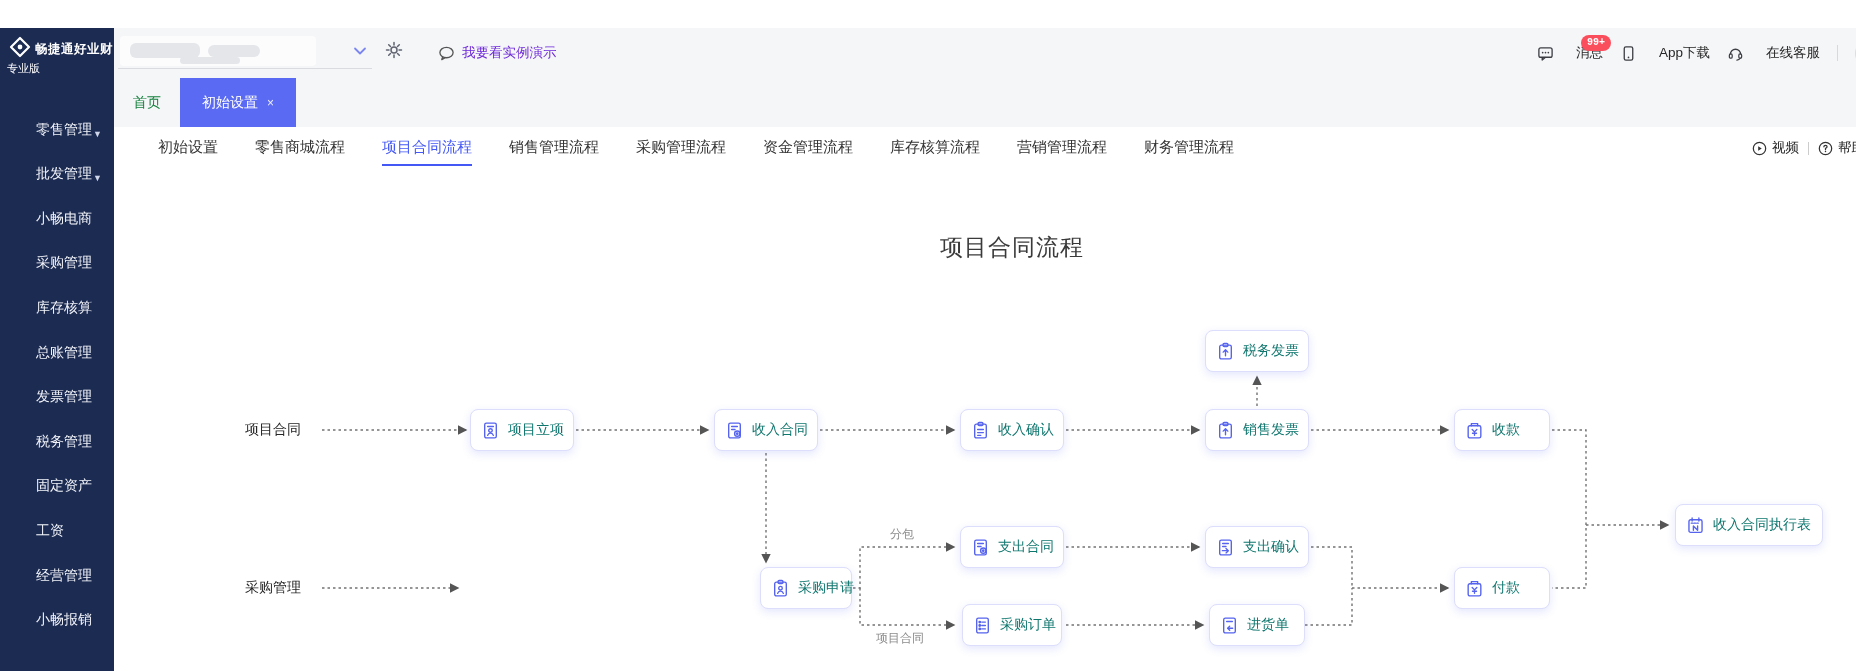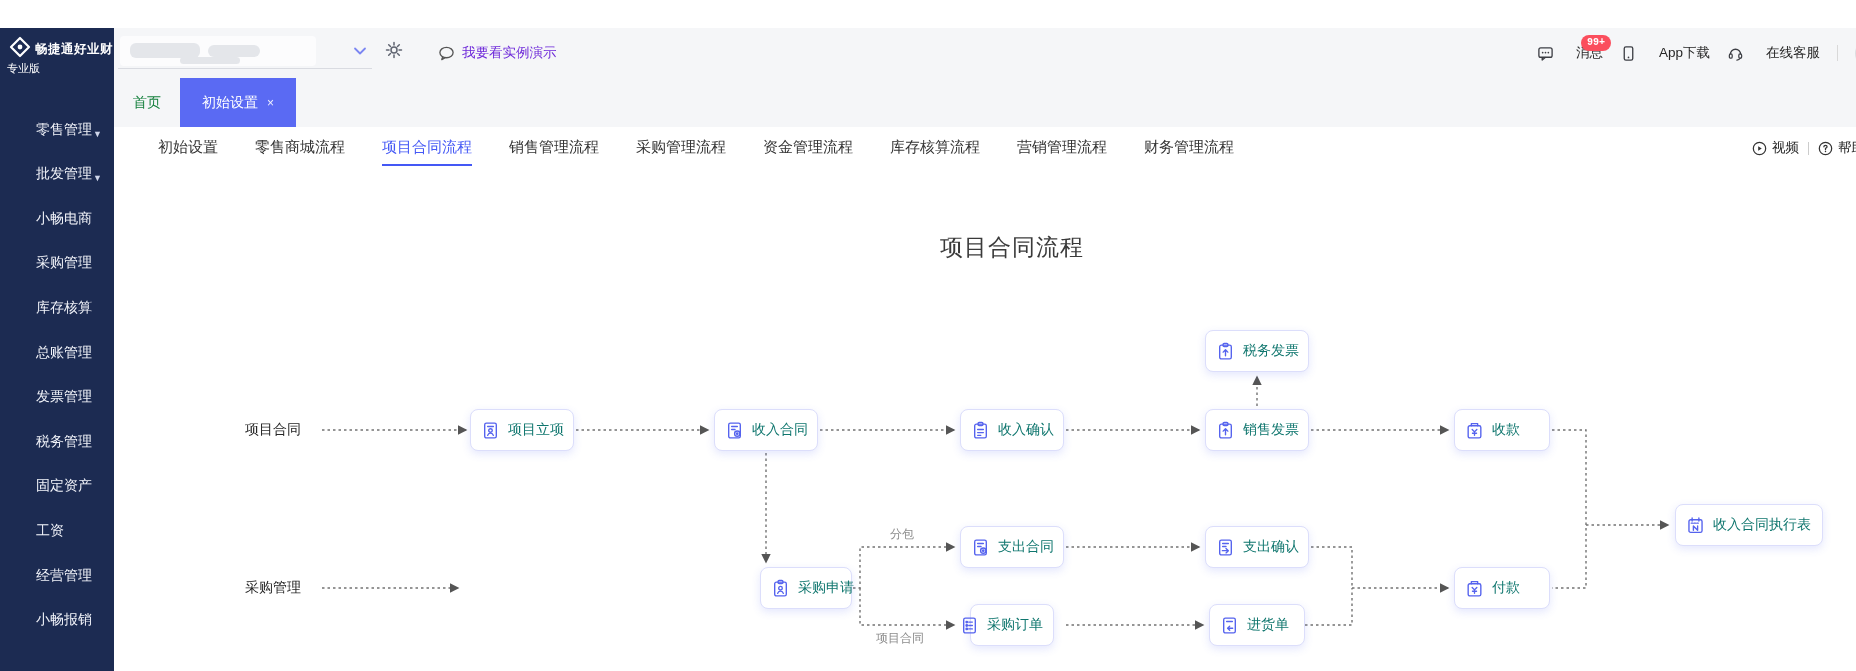--- a/index.html
+++ b/index.html
@@ -309,21 +309,21 @@
         </svg>
         <span class="nlabel">支出合同</span>
       </div>
       <div class="flow-node" style="left: 1257px; top: 547px; width: 104px;">
         <svg class="node-ic" viewBox="0 0 18 18" fill="none" stroke="currentColor" stroke-width="1.3" stroke-linecap="round" stroke-linejoin="round">
           <rect x="3.5" y="2" width="11" height="14" rx="1.6"></rect>
           <path d="M6.3 5.2 h5.4 M6.3 8 h3.2 M6 12 h5.2 M9.5 9.9 L11.7 12 L9.5 14.1"></path>
         </svg>
         <span class="nlabel">支出确认</span>
       </div>
-      <div class="flow-node" style="left: 1012px; top: 625px; width: 84px; justify-content: flex-end;">
+      <div class="flow-node" style="left: 1012px; top: 625px; width: 100px;">
         <svg class="node-ic" viewBox="0 0 18 18" fill="none" stroke="currentColor" stroke-width="1.3" stroke-linecap="round" stroke-linejoin="round">
           <rect x="3.5" y="2" width="11" height="14" rx="1.6"></rect>
           <circle cx="6.4" cy="5.8" r="0.7"></circle>
           <circle cx="6.4" cy="9" r="0.7"></circle>
           <circle cx="6.4" cy="12.2" r="0.7"></circle>
           <path d="M8.3 5.8 h3.4 M8.3 9 h3.4 M8.3 12.2 h3.4"></path>
         </svg>
         <span class="nlabel">采购订单</span>
       </div>
       <div class="flow-node" style="left: 1257px; top: 625px; width: 96px;">

